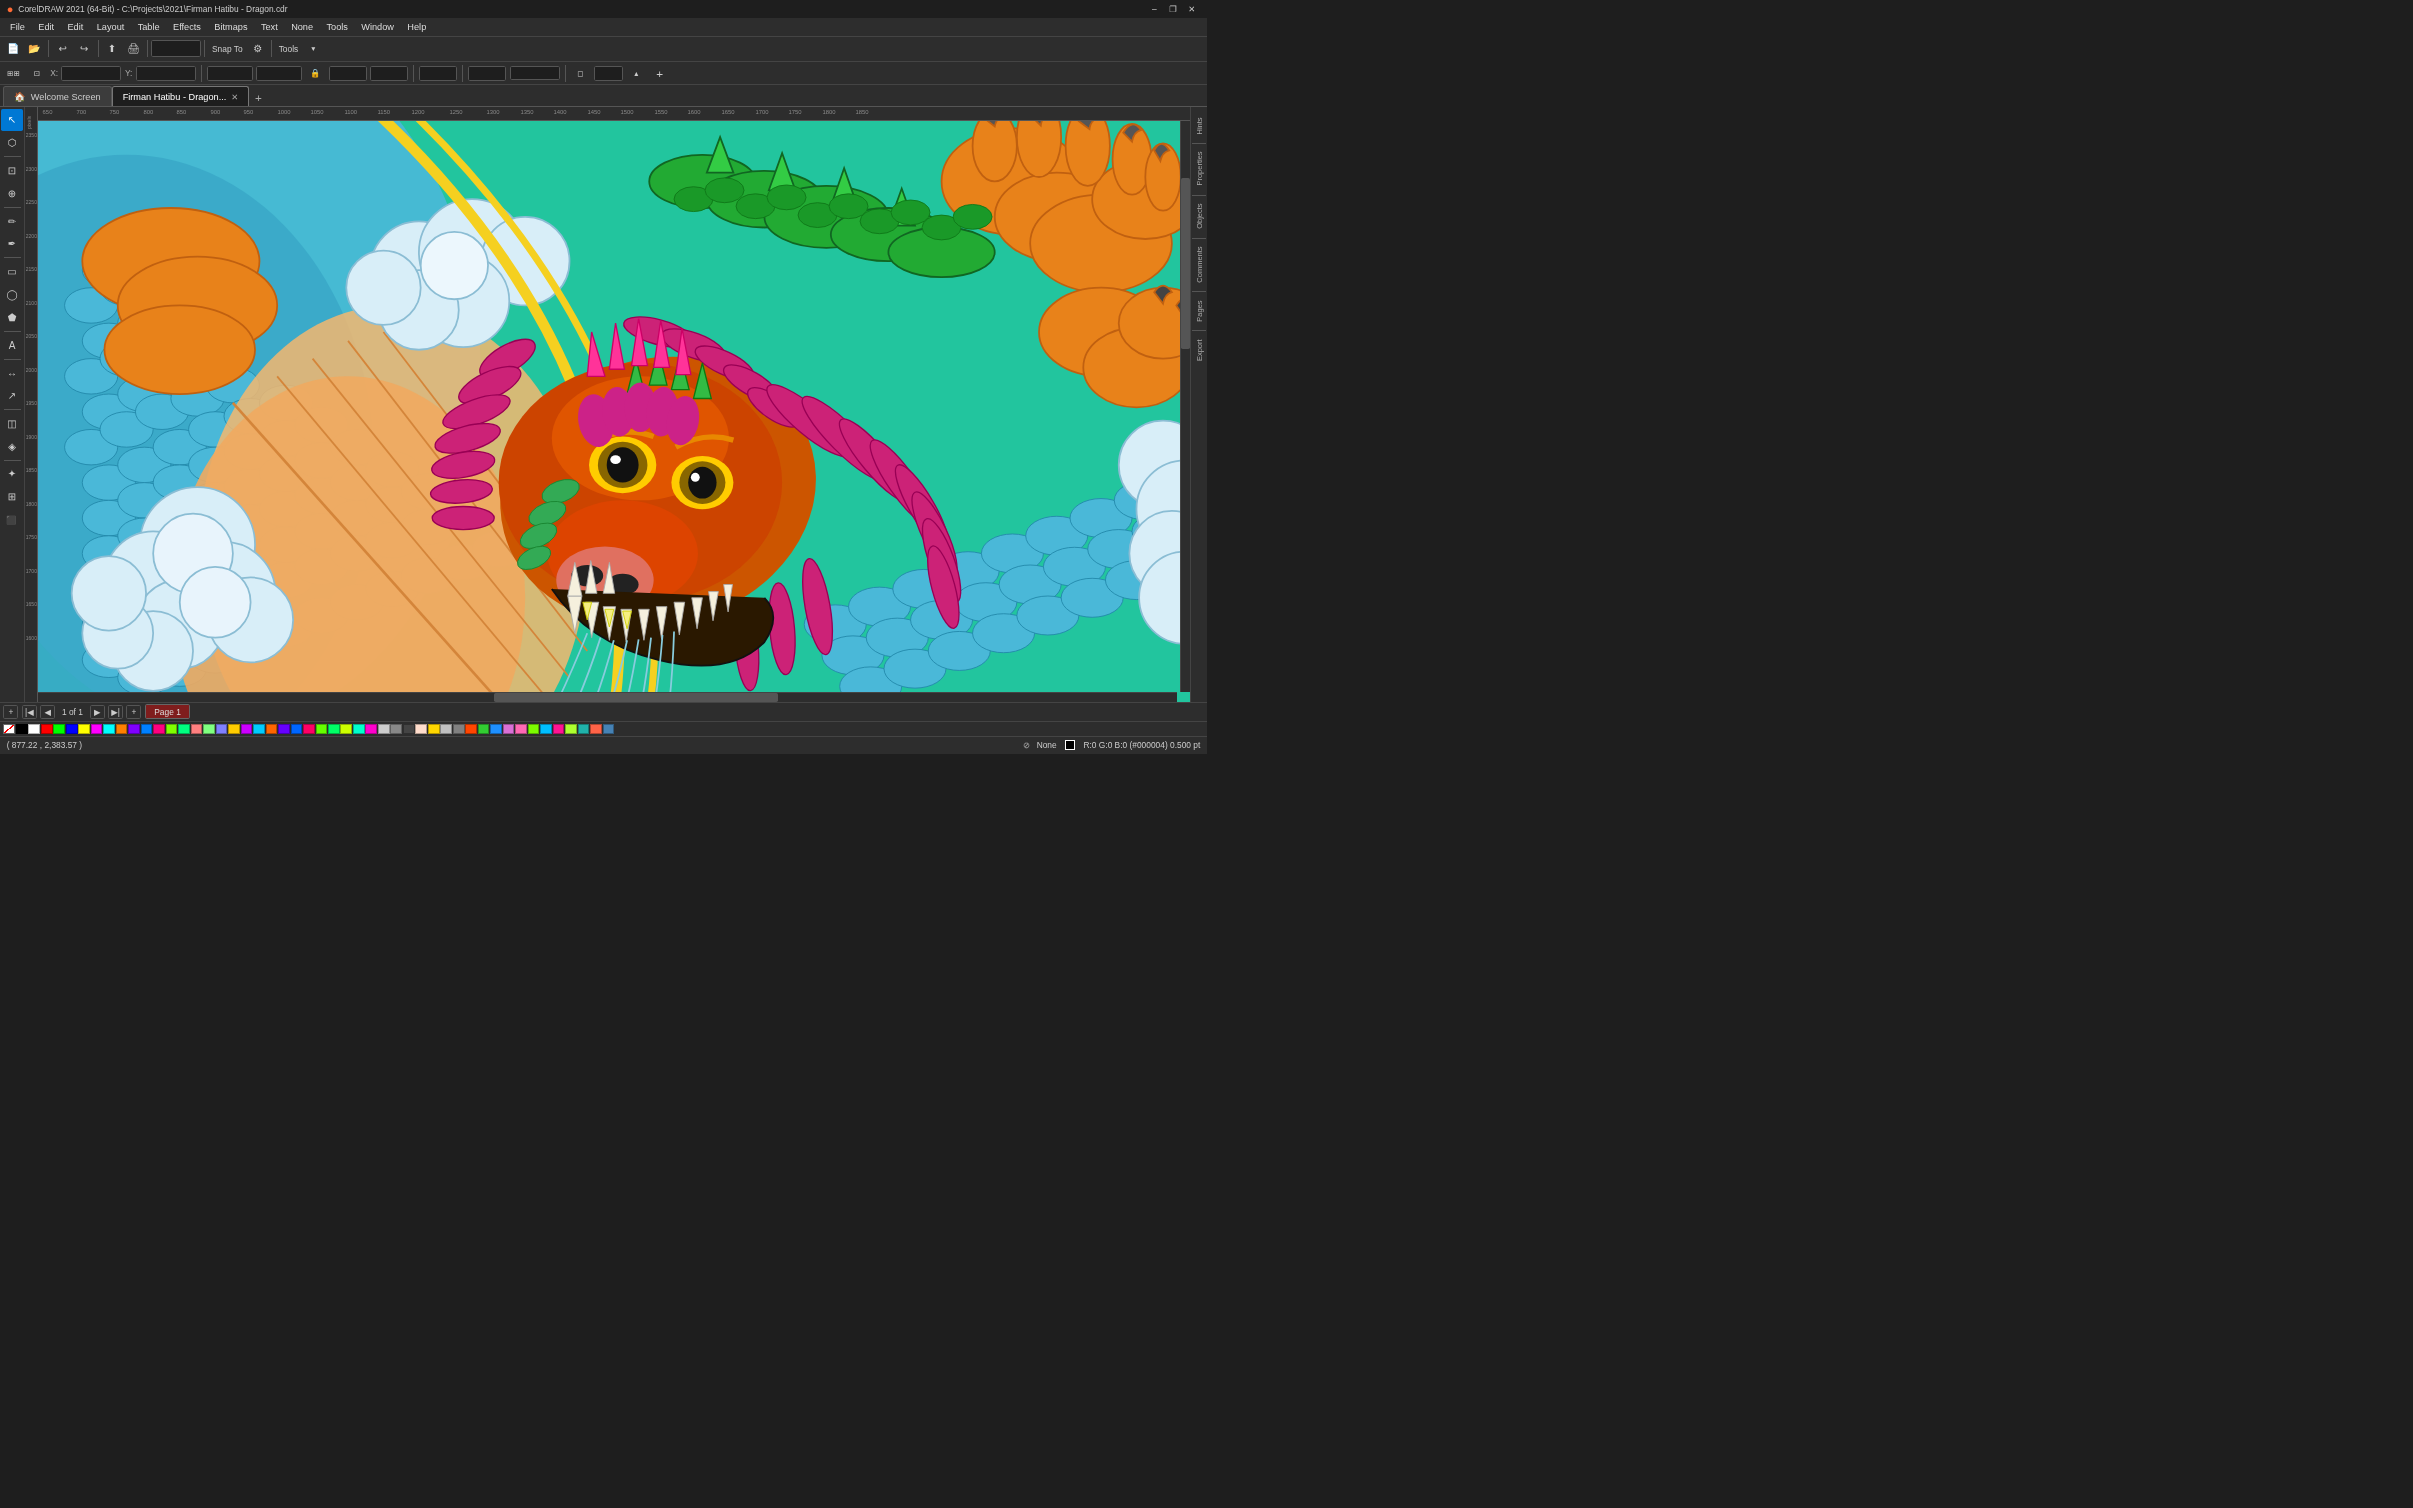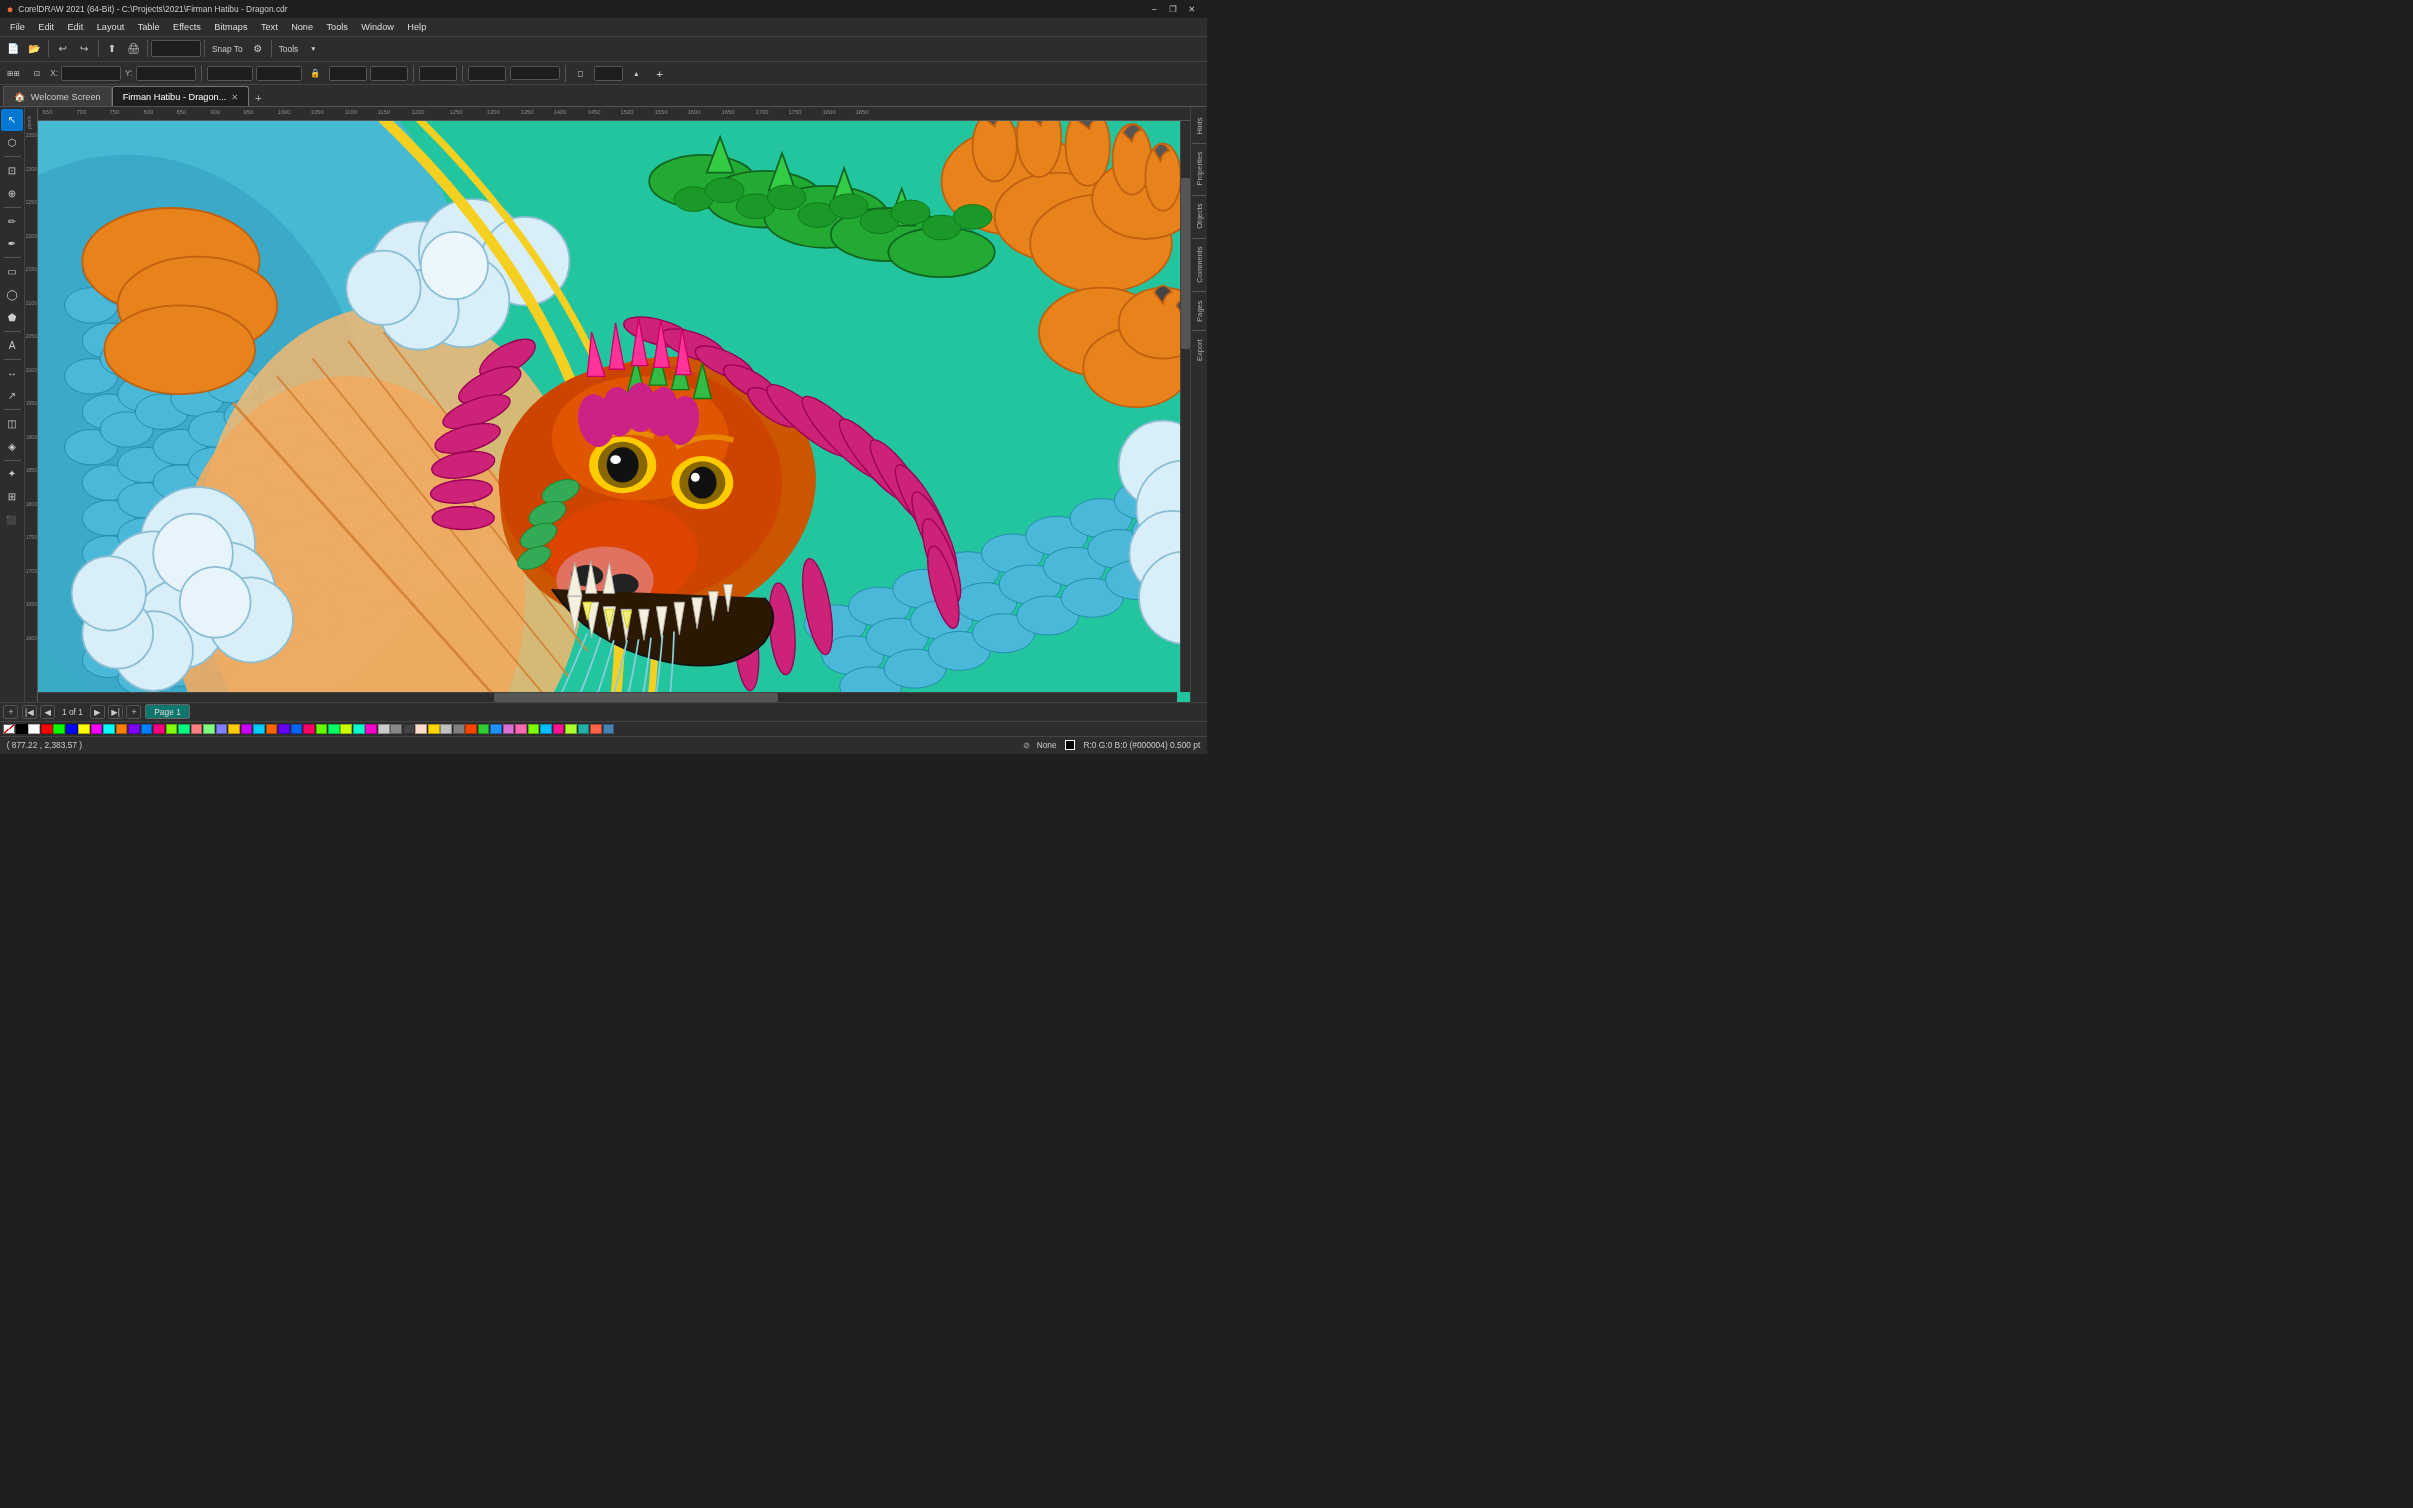--- a/index.html
+++ b/index.html
@@ -224,21 +224,21 @@
       gap: 3.4px;
     }
     .pn-btn {
       width: 15px; height: 13.4px;
       display: flex; align-items: center; justify-content: center;
       cursor: pointer; color: #ccc; font-size: 8.4px; border: 0.8px solid #555; border-radius: 1.7px;
     }
     .page-tab {
       height: 15px; padding: 0 8.4px;
       display: flex; align-items: center;
-      background: #0f766e; border: 0.8px solid #666; border-radius: 1.7px;
+      background: #7f1d1d; border: 0.8px solid #666; border-radius: 1.7px;
       font-size: 8.4px; color: #ddd; cursor: pointer;
     }
 
     
     #h-scrollbar {
       position: absolute;
       bottom: 0; left: 13.4px; right: 13.4px;
       height: 10px;
       background: #2d2d2d;
       border-top: 0.8px solid #444;

